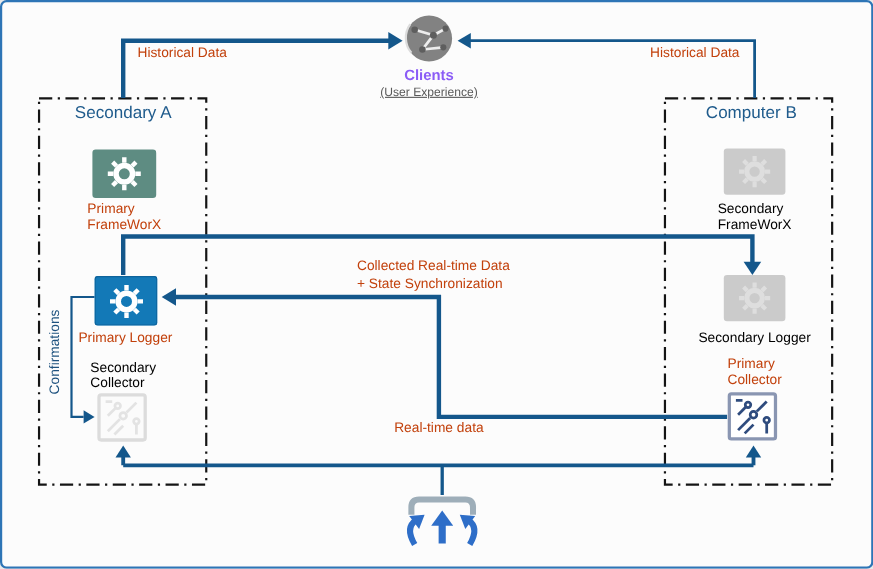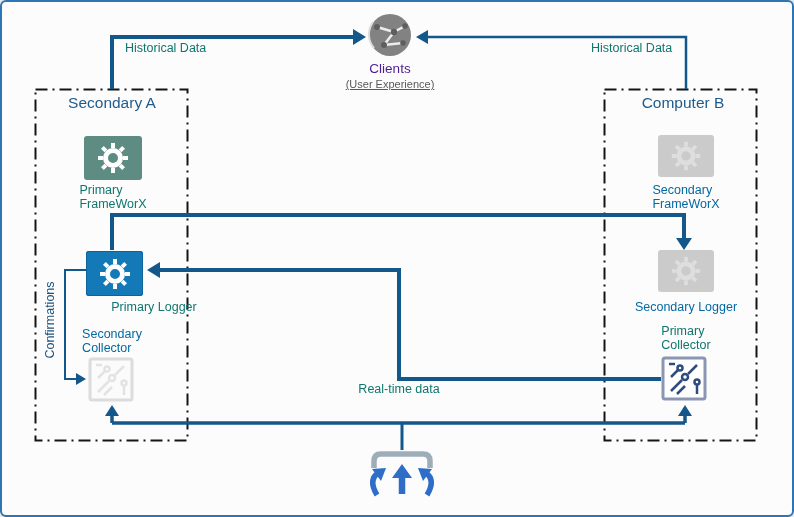--- a/index.html
+++ b/index.html
@@ -1,22 +1,22 @@
 <!DOCTYPE html>
 <html><head>
 <meta charset="utf-8">
 <style>
   html,body{margin:0;padding:0;background:#e9e9e9;font-family:"Liberation Sans",sans-serif;}
   .stage{position:relative;width:794px;height:517px;background:#FCFCFC;border:2px solid #2E75B6;border-radius:6px;box-sizing:border-box;overflow:hidden;margin:0 auto;}
   .layer{position:absolute;left:0;top:0;width:794px;height:517px;}
-  .lbl{position:absolute;color:#0f766e;font-size:12.5px;line-height:14px;white-space:pre-line;}
+  .lbl{position:absolute;color:#c2410c;font-size:12.5px;line-height:14px;white-space:pre-line;}
   .lbl.center{transform:translateX(-50%);}
-  .lbl.gray{color:#0369a1;}
+  .lbl.gray{color:#000000;}
   .title{position:absolute;transform:translateX(-50%);color:#1F5B8C;font-size:15.5px;white-space:nowrap;}
-  .clients-title{position:absolute;transform:translateX(-50%);color:#4c1d95;font-weight:normal;font-size:13.5px;text-align:right;}
+  .clients-title{position:absolute;transform:translateX(-50%);color:#8b5cf6;font-weight:bold;font-size:13.5px;text-align:right;}
   .clients-sub{position:absolute;transform:translateX(-50%);color:#595959;font-size:11px;}
   .vert{position:absolute;transform:translate(-50%,-50%) rotate(-90deg);color:#1D517E;font-size:12.5px;white-space:nowrap;}
   .gearbox{position:absolute;border-radius:3px;display:flex;align-items:center;justify-content:center;}
   .gearbox.teal{background:#5E8C82;}
   .gearbox.blue{background:#1379B7;box-shadow:inset 0 0 0 1px #0E639B;}
   .gearbox.gray{background:#CBCBCB;}
   .iconbox{position:absolute;}
 </style>
 </head>
 <body>
@@ -180,28 +180,30 @@
   </div>
 
   <div class="clients-title" style="left:388px;top:59px;">Clients</div>
   <div class="clients-sub" style="left:388px;top:76px;text-decoration:underline;">(User Experience)</div>
 
   <div class="title" style="left:110px;top:92px;">Secondary A</div>
   <div class="title" style="left:681px;top:92px;">Computer B</div>
 
   <div class="lbl center" style="left:111px;top:181px;">Primary
 FrameWorX</div>
-  <div class="lbl center" style="left:112px;top:298px;margin-left:40px;">Primary Logger</div>
+  <div class="lbl center" style="left:112px;top:298px;">Primary Logger</div>
   <div class="lbl center gray" style="left:110px;top:325px;">Secondary
 Collector</div>
 
   <div class="lbl center gray" style="left:684px;top:181px;">Secondary
 FrameWorX</div>
   <div class="lbl center gray" style="left:684px;top:298px;">Secondary Logger</div>
   <div class="lbl center" style="left:684px;top:322px;">Primary
 Collector</div>
 
   <div class="lbl" style="left:123px;top:39px;">Historical Data</div>
   <div class="lbl" style="left:589px;top:39px;">Historical Data</div>
+  <div class="lbl center" style="left:392px;top:231px;line-height:17px;">Collected Real-time Data
++ State Synchronization</div>
   <div class="lbl center" style="left:397px;top:380px;">Real-time data</div>
   <div class="vert" style="left:48px;top:318px;">Confirmations</div>
 
 </div>
 
 </body></html>

